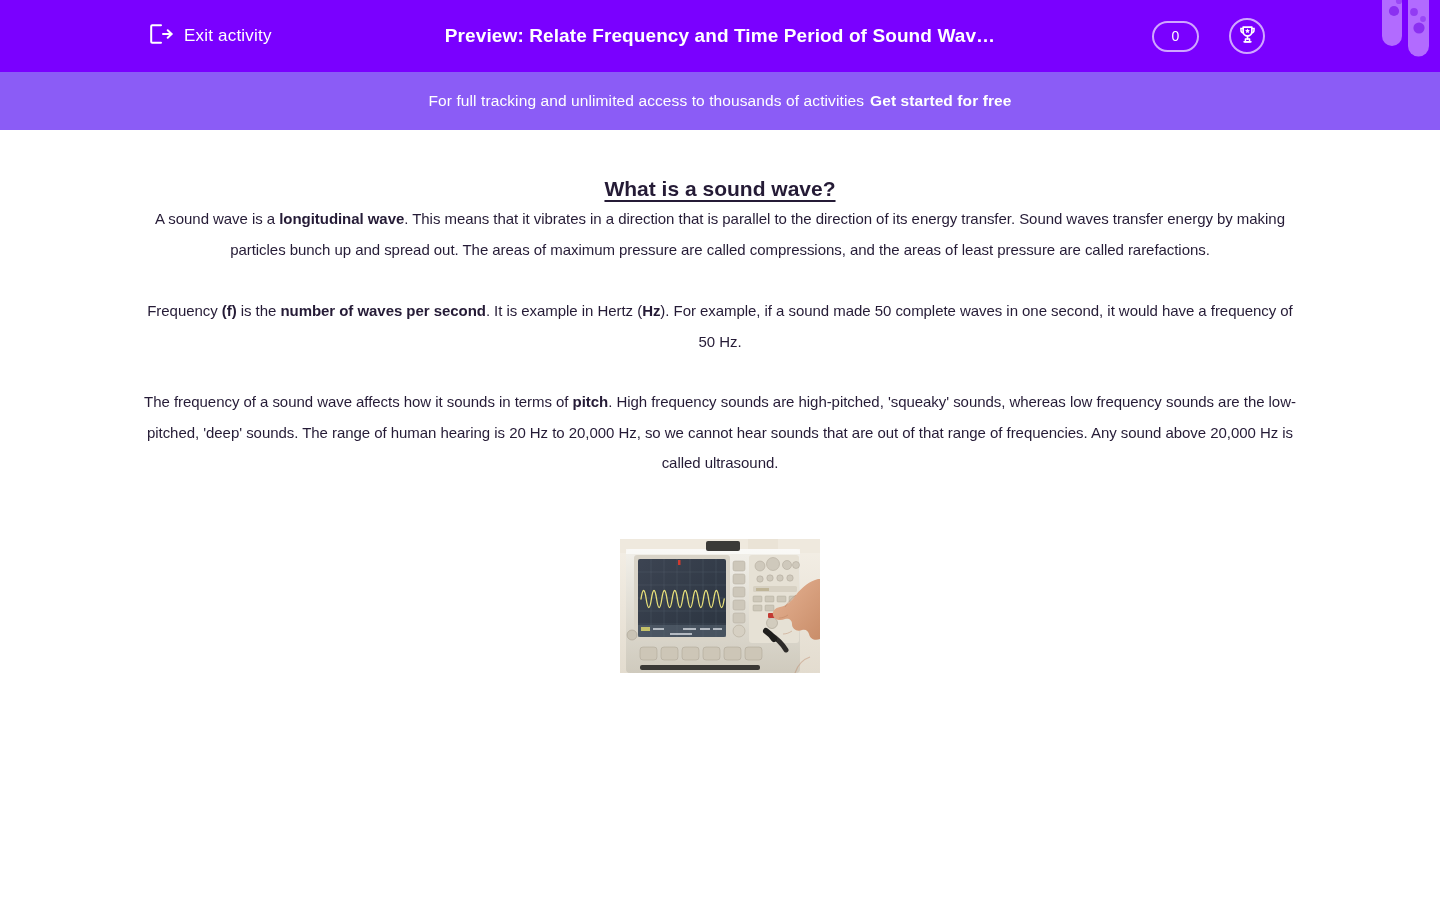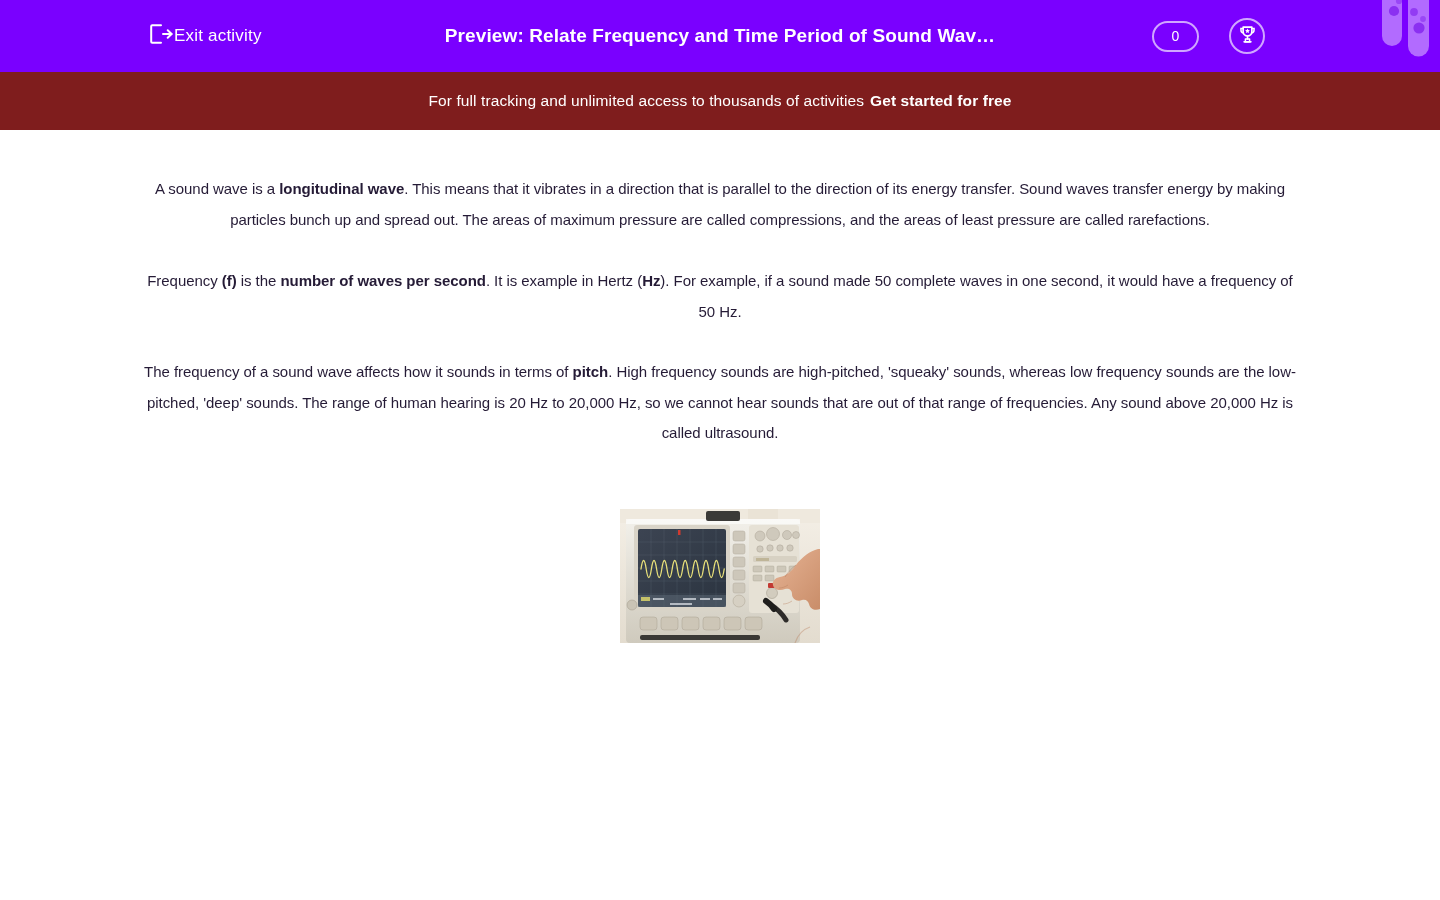--- a/index.html
+++ b/index.html
@@ -23,20 +23,21 @@
     height: 72px;
     background: #7a00ff;
     display: flex;
     align-items: center;
     overflow: hidden;
   }
 
   .exit-activity {
     display: flex;
     align-items: center;
+    gap: 10px;
     margin-left: 148px;
     cursor: pointer;
     flex: 0 0 auto;
   }
   .exit-activity .icon-exit { display: block; }
   .exit-label {
     color: #ffffff;
     font-size: 17px;
     font-weight: 500;
     letter-spacing: .2px;
@@ -98,21 +99,21 @@
     right: 0;
     top: 0;
     width: 90px;
     height: 72px;
     pointer-events: none;
   }
 
   
   .promo-banner {
     height: 58px;
-    background: #7f1d1d;
+    background: #8b5cf6;
     display: flex;
     align-items: center;
     justify-content: center;
     color: #ffffff;
     font-size: 15.5px;
     font-weight: 400;
     letter-spacing: .1px;
   }
   .promo-cta {
     font-weight: 700;
@@ -218,20 +219,21 @@
   </div>
 </div>
 
 <div class="promo-banner">
   <span>For full tracking and unlimited access to thousands of activities</span>
   <a class="promo-cta" href="#">Get started for free</a>
 </div>
 
 <div class="content">
 
+  <div class="section-heading">What is a sound wave?</div>
 
   <p class="para"><span>A sound wave is a </span><b>longitudinal wave</b><span>. This means that it vibrates in a direction that is parallel to the direction of its energy transfer. Sound waves transfer energy by making particles bunch up and spread out. The areas of maximum pressure are called compressions, and the areas of least pressure are called rarefactions.</span></p>
 
   <div class="gap-lg"></div>
 
 
   <p class="para"><span>Frequency </span><b>(f)</b><span> is the </span><b>number of waves per second</b><span>. It is example in Hertz (</span><b>Hz</b><span>). For example, if a sound made 50 complete waves in one second, it would have a frequency of 50 Hz.</span></p>
 
   <div class="gap-md"></div>
 

